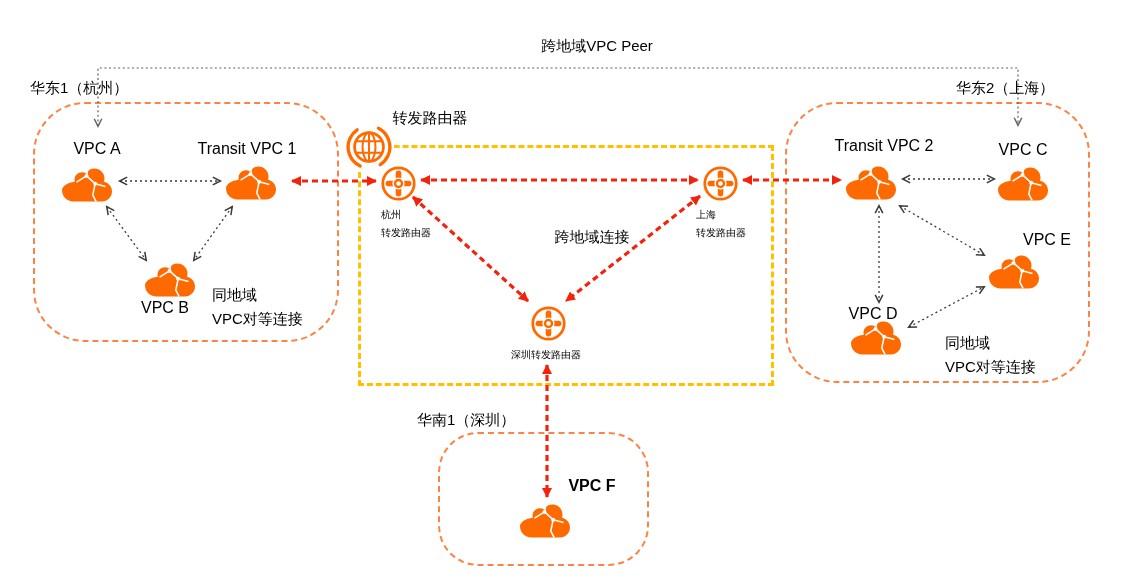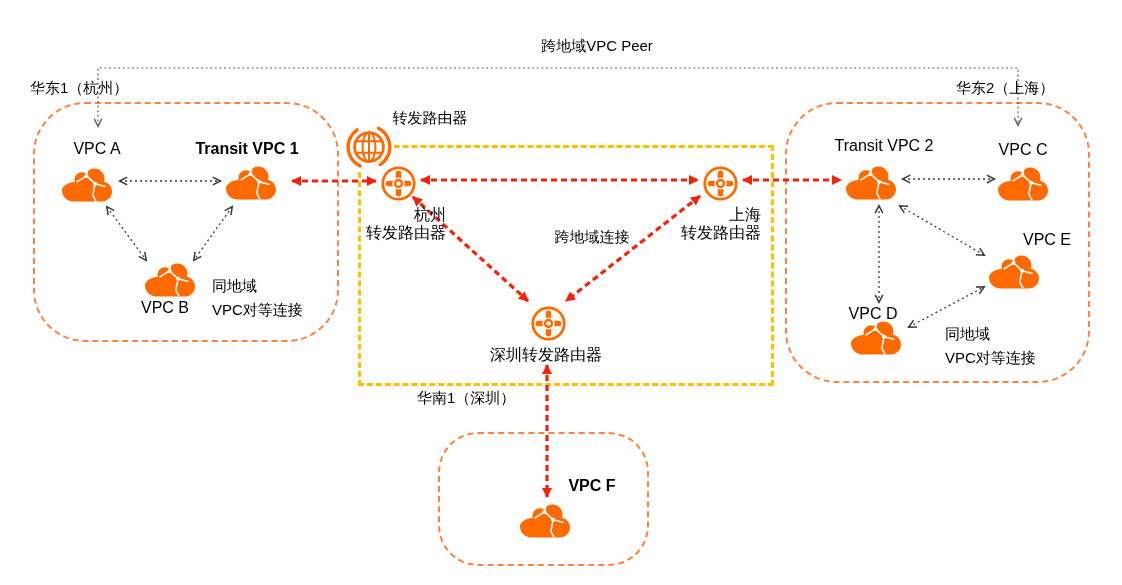--- a/index.html
+++ b/index.html
@@ -16,24 +16,24 @@
     font-family:"Liberation Sans","DejaVu Sans",sans-serif;color:#000;
   }
   
   .region-box{position:absolute;border:2px dashed var(--region-border);border-radius:52px;background:transparent;}
   #box-hangzhou{left:33px;top:102px;width:302px;height:236px;}
   #box-shanghai{left:785px;top:102px;width:301px;height:277px;}
   #box-shenzhen{left:438px;top:432px;width:207px;height:130px;border-radius:40px;}
   #box-cen{position:absolute;left:358px;top:145px;width:410px;height:235px;border:3px dashed var(--cen-box-border);}
   
   .label{position:absolute;font-size:15px;line-height:17px;white-space:nowrap;}
-  .center{transform:translateX(-50%);text-align:right;}
+  .center{transform:translateX(-50%);text-align:left;}
   .node-label{font-size:16px;}
-  .note{line-height:24px;white-space:nowrap;}
-  .router-label{font-size:16px;line-height:18px;}
+  .note{line-height:24px;white-space:nowrap;margin-top:9px;}
+  .router-label{font-size:10px;line-height:18px;}
   
   .icon{position:absolute;}
   .icon svg{width:100%;height:100%;display:block;overflow:visible;}
   .cloud{width:54px;height:40px;}
   .router{width:37px;height:37px;}
   .globe{width:52px;height:52px;}
   
   #links{position:absolute;left:0;top:0;width:1122px;height:585px;pointer-events:none;}
   .link-black{stroke:var(--black-link);stroke-width:1.3;stroke-dasharray:2 3;fill:none;}
   .link-red{stroke:var(--red-link);stroke-width:3.2;stroke-dasharray:6 4;fill:none;}
@@ -123,31 +123,31 @@
     <line class="link-red" x1="421" y1="180" x2="698" y2="180" marker-start="url(#mk-red)" marker-end="url(#mk-red)"></line>
     <line class="link-red" x1="743" y1="180" x2="841" y2="180" marker-start="url(#mk-red)" marker-end="url(#mk-red)"></line>
     <line class="link-red" x1="413" y1="197" x2="528" y2="301" marker-start="url(#mk-red)" marker-end="url(#mk-red)"></line>
     <line class="link-red" x1="700" y1="196" x2="566" y2="301" marker-start="url(#mk-red)" marker-end="url(#mk-red)"></line>
     <line class="link-red" x1="547" y1="365" x2="547" y2="497" marker-start="url(#mk-red)" marker-end="url(#mk-red)"></line>
   </svg>
 
   <div class="label center" style="left:597px;top:37px;">跨地域VPC Peer</div>
   <div class="label" style="left:30px;top:79px;">华东1（杭州）</div>
   <div class="label" style="left:956px;top:79px;">华东2（上海）</div>
-  <div class="label" style="left:417px;top:389px;">华南1（深圳）</div>
+  <div class="label" style="left:417px;top:411px;">华南1（深圳）</div>
   <div class="label center" style="left:430px;top:109px;">转发路由器</div>
   <div class="label center" style="left:592px;top:228px;">跨地域连接</div>
 
   <div class="label node-label center" style="left:97px;top:140px;">VPC A</div>
   <div class="icon cloud" style="left:60px;top:164px;">
       <svg viewBox="0 0 640 512">
         <use href="#sym-cloud"></use>
       </svg>
     </div>
-  <div class="label node-label center" style="left:247px;top:140px;font-weight:bold;">Transit VPC 1</div>
+  <div class="label node-label center" style="left:247px;top:140px;">Transit VPC 1</div>
   <div class="icon cloud" style="left:224px;top:162px;">
       <svg viewBox="0 0 640 512">
         <use href="#sym-cloud"></use>
       </svg>
     </div>
   <div class="icon cloud" style="left:143px;top:259px;">
       <svg viewBox="0 0 640 512">
         <use href="#sym-cloud"></use>
       </svg>
     </div>

